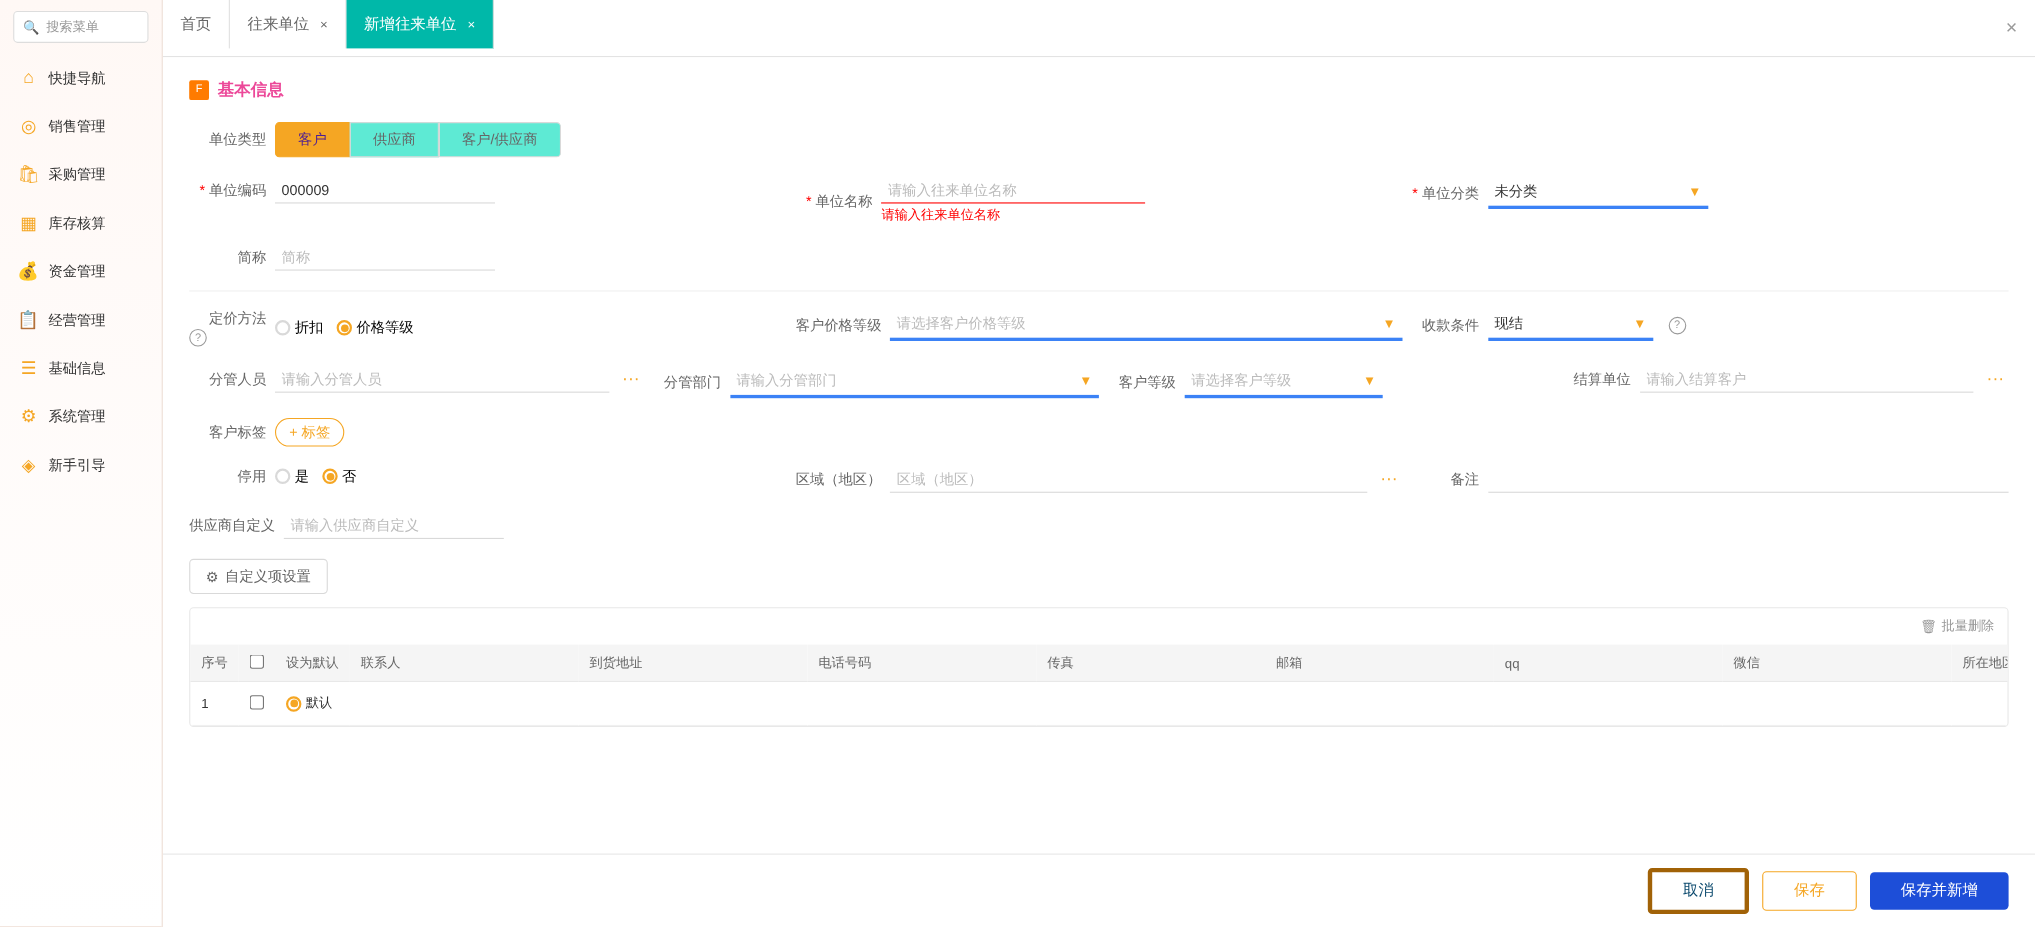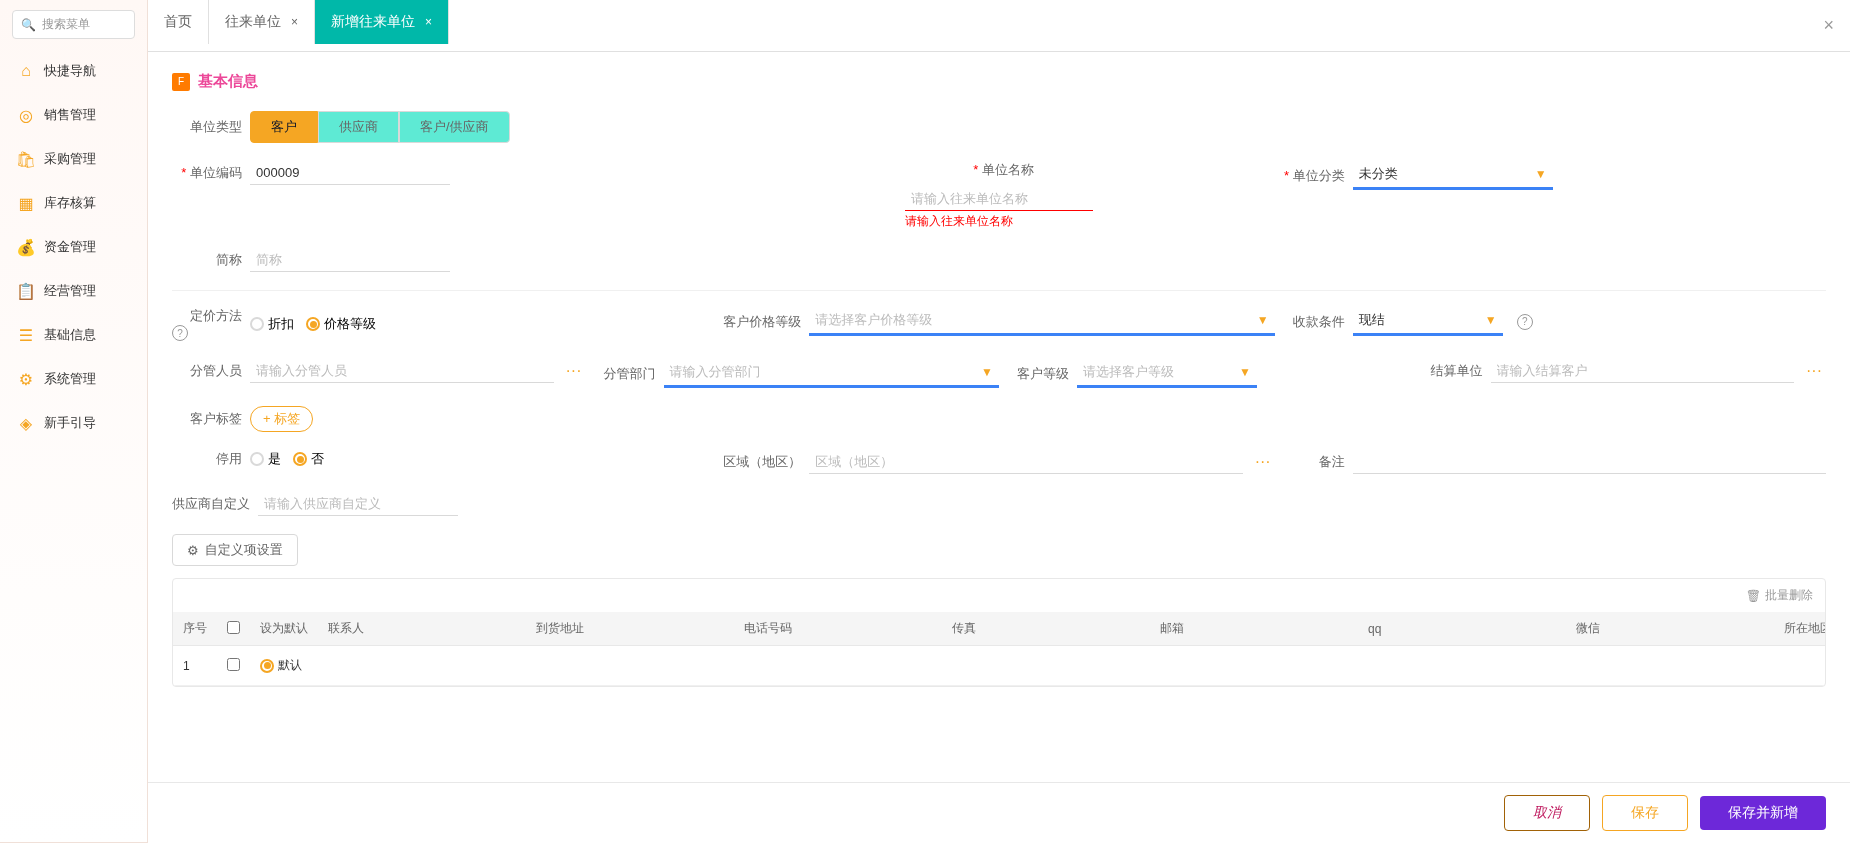--- a/index.html
+++ b/index.html
@@ -105,21 +105,21 @@
     
     .unit-type-group { display: flex; gap: 0; }
     .unit-btn {
       padding: 6px 20px;
       border: 1px solid #d9d9d9;
       background: #5eead4;
       cursor: pointer;
       font-size: 13px;
       color: #666;
     }
-    .unit-btn.active { background: #f5a623; color: #0f172a; border-color: #f5a623; }
+    .unit-btn.active { background: #f5a623; color: #4c1d95; border-color: #f5a623; }
     .unit-btn:first-child { border-radius: 4px 0 0 4px; }
     .unit-btn:last-child { border-radius: 0 4px 4px 0; }
     .unit-btn:not(:first-child):not(:last-child) {}
 
     
     .radio-group { display: flex; align-items: center; gap: 12px; }
     .radio-item { display: flex; align-items: center; gap: 4px; cursor: pointer; }
     .radio-outer { width: 14px; height: 14px; border-radius: 50%; border: 2px solid #d9d9d9; display: flex; align-items: center; justify-content: center; }
     .radio-outer.checked { border-color: #f5a623; }
     .radio-inner { width: 7px; height: 7px; border-radius: 50%; background: #f5a623; }
@@ -160,29 +160,29 @@
       display: flex;
       justify-content: flex-end;
       align-items: center;
       gap: 12px;
       padding: 12px 24px;
       background: #fff;
       border-top: 1px solid #e8e8e8;
       flex-shrink: 0;
     }
     .btn-cancel {
-      padding: 8px 28px; border: 1px solid #a16207; background: #fff;
-      border-radius: 4px; cursor: pointer; color: #be185d; font-size: 14px; font-style: italic;
+      padding: 8px 28px; border: 4px solid #a16207; background: #fff;
+      border-radius: 4px; cursor: pointer; color: #0c4a6e; font-size: 14px;
     }
     .btn-save {
       padding: 8px 28px; border: 1px solid #f5a623; background: #fff;
       border-radius: 4px; cursor: pointer; color: #f5a623; font-size: 14px;
     }
     .btn-save-new {
-      padding: 8px 28px; background: #6d28d9; border: none;
+      padding: 8px 28px; background: #1d4ed8; border: none;
       border-radius: 4px; cursor: pointer; color: #fff; font-size: 14px;
     }
     .field-with-error { display: flex; flex-direction: column; flex: 1; }
 
     .divider { height: 1px; background: #f0f0f0; margin: 4px 0 16px; }
   </style>
 </head>
 <body>
 
 <div class="sidebar">
@@ -270,21 +270,21 @@
       </div>
     </div>
 
     <div class="form-row">
       <div class="form-field">
         <span class="form-label">
           <span style="color:#f00">*</span> <span>单位编码</span>
         </span>
         <input class="form-input" value="000009" style="max-width: 200px;">
       </div>
-      <div class="form-field" style="position:relative;flex-direction:column;">
+      <div class="form-field" style="position:relative;">
         <span class="form-label">
           <span style="color:#f00">*</span> <span>单位名称</span>
         </span>
         <div class="field-with-error">
           <input class="form-input error" style="max-width: 240px;" placeholder="请输入往来单位名称">
           <span class="error-msg">请输入往来单位名称</span>
         </div>
       </div>
       <div class="form-field">
         <span class="form-label">

